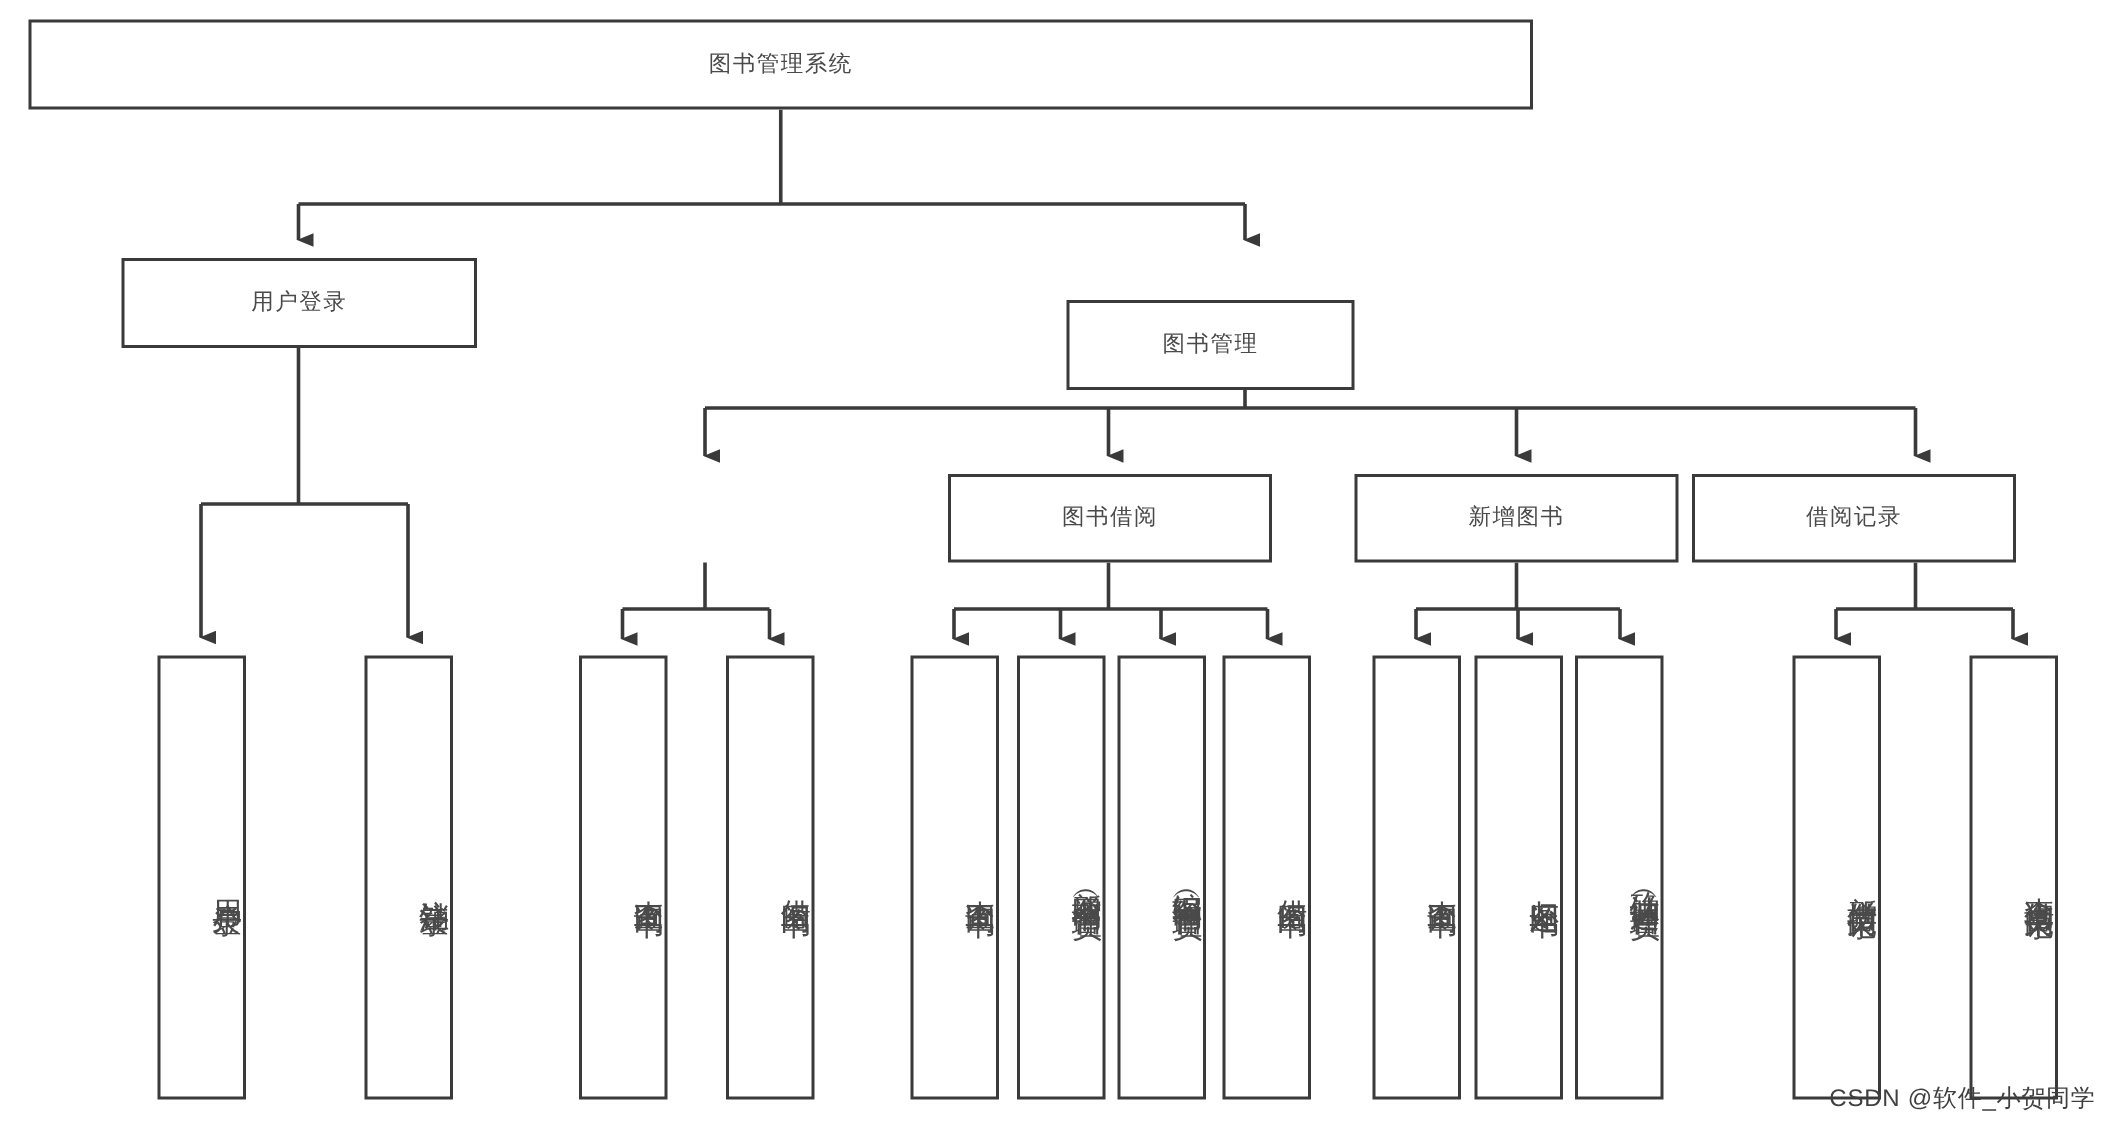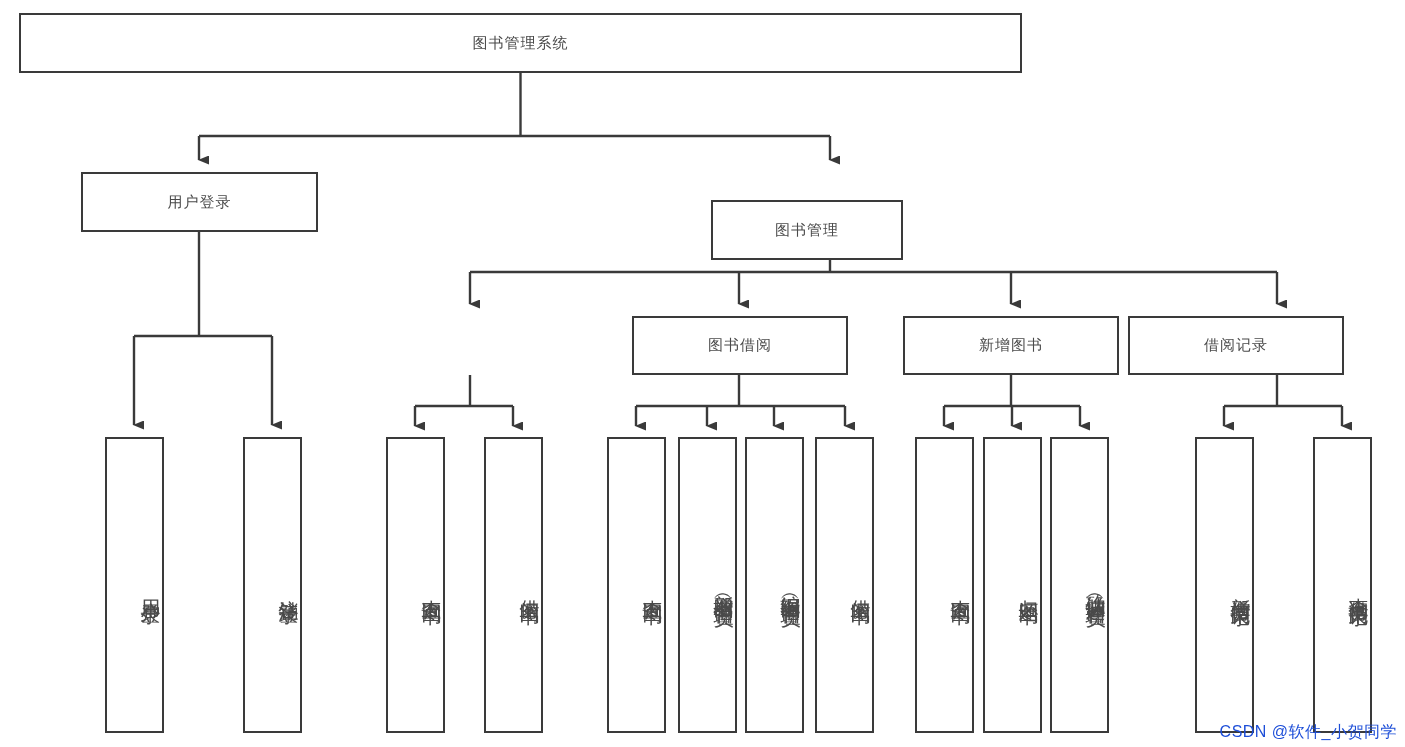--- a/index.html
+++ b/index.html
@@ -56,21 +56,21 @@
   }
   .node.v .lbl {
     writing-mode: vertical-rl;
     text-orientation: upright;
   }
   #watermark {
     position: absolute;
     right: 8px;
     bottom: 4px;
     font-size: 16px;
-    color: #1d4ed8;
+    color: #404040;
     letter-spacing: 0.5px;
     white-space: nowrap;
   }
 </style>
 </head>
 <body>
 
 <div id="canvas">
 
   <svg id="edges" viewBox="0 0 1405 747" xmlns="http://www.w3.org/2000/svg">

